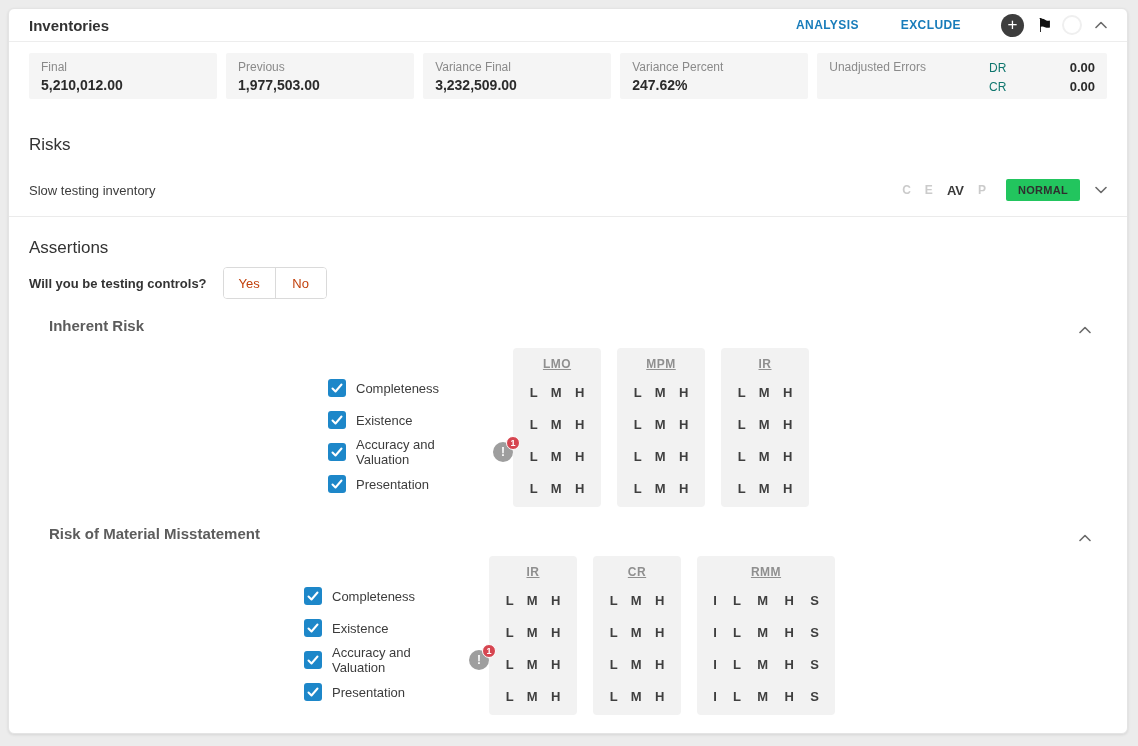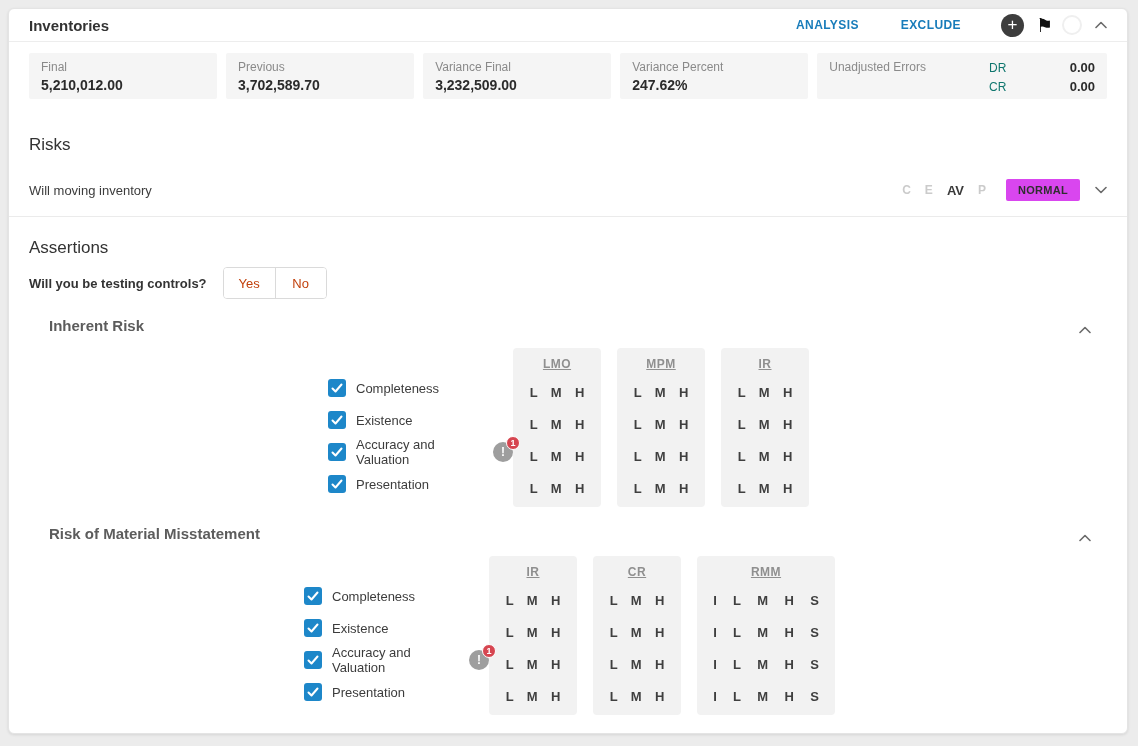--- a/index.html
+++ b/index.html
@@ -60,21 +60,21 @@
   .big-heading { font-size:17px; font-weight:400; color:#333; }
   .risk-row {
     margin-top:24px; display:flex; justify-content:space-between;
     align-items:center; padding-bottom:15px;
   }
   .risk-name { font-size:13px; color:#3c3c3c; cursor:pointer; }
   .risk-controls { display:flex; align-items:center; }
   .risk-tag { font-size:12px; font-weight:600; color:#cbcbcb; margin-left:14px; cursor:pointer; }
   .risk-tag.selected { font-size:13px; font-weight:700; color:#3a3a3a; }
   .level-btn {
-    margin-left:20px; background:#d946ef; border:none; border-radius:2px;
+    margin-left:20px; background:#22c55e; border:none; border-radius:2px;
     font-family:inherit; font-size:11px; font-weight:700; letter-spacing:.3px;
     color:#2f2f2f; padding:5px 0; width:74px; text-align:center; cursor:pointer;
   }
   .level-chev { margin-left:15px; }
   .divider { height:1px; background:#ebebeb; width:100%; }
   
   .assertions-section { padding:21px 20px 12px; }
   .question-row { margin-top:9px; display:flex; align-items:center; }
   .question { font-size:13px; font-weight:700; color:#333; }
   .yn-group {
@@ -151,21 +151,21 @@
     </div>
   </div>
 
   <div class="summary-row">
     <div class="sum-card">
         <div class="sum-label">Final</div>
         <div class="sum-value">5,210,012.00</div>
       </div>
       <div class="sum-card">
         <div class="sum-label">Previous</div>
-        <div class="sum-value">3,702,589.70</div>
+        <div class="sum-value">1,977,503.00</div>
       </div>
       <div class="sum-card">
         <div class="sum-label">Variance Final</div>
         <div class="sum-value">3,232,509.00</div>
       </div>
       <div class="sum-card">
         <div class="sum-label">Variance Percent</div>
         <div class="sum-value">247.62%</div>
       </div>
       <div class="sum-card unadj">
@@ -180,21 +180,21 @@
             <span class="unadj-value">0.00</span>
           </div>
         </div>
     </div>
   </div>
 
   <div class="risks-section">
     <div class="big-heading">Risks</div>
     <div id="risk-list">
         <div class="risk-row">
-          <div class="risk-name">Will moving inventory</div>
+          <div class="risk-name">Slow testing inventory</div>
           <div class="risk-controls">
             <span class="risk-tag">C</span>
             <span class="risk-tag">E</span>
             <span class="risk-tag selected">AV</span>
             <span class="risk-tag">P</span>
             <button class="level-btn">NORMAL</button>
             <span class="chev level-chev">
               <svg width="12" height="8" viewBox="0 0 12 8">
                 <path d="M1 1.5 L6 6.5 L11 1.5" stroke="#6b6b6b" stroke-width="1.6" fill="none" stroke-linecap="round" stroke-linejoin="round"></path>
               </svg>

